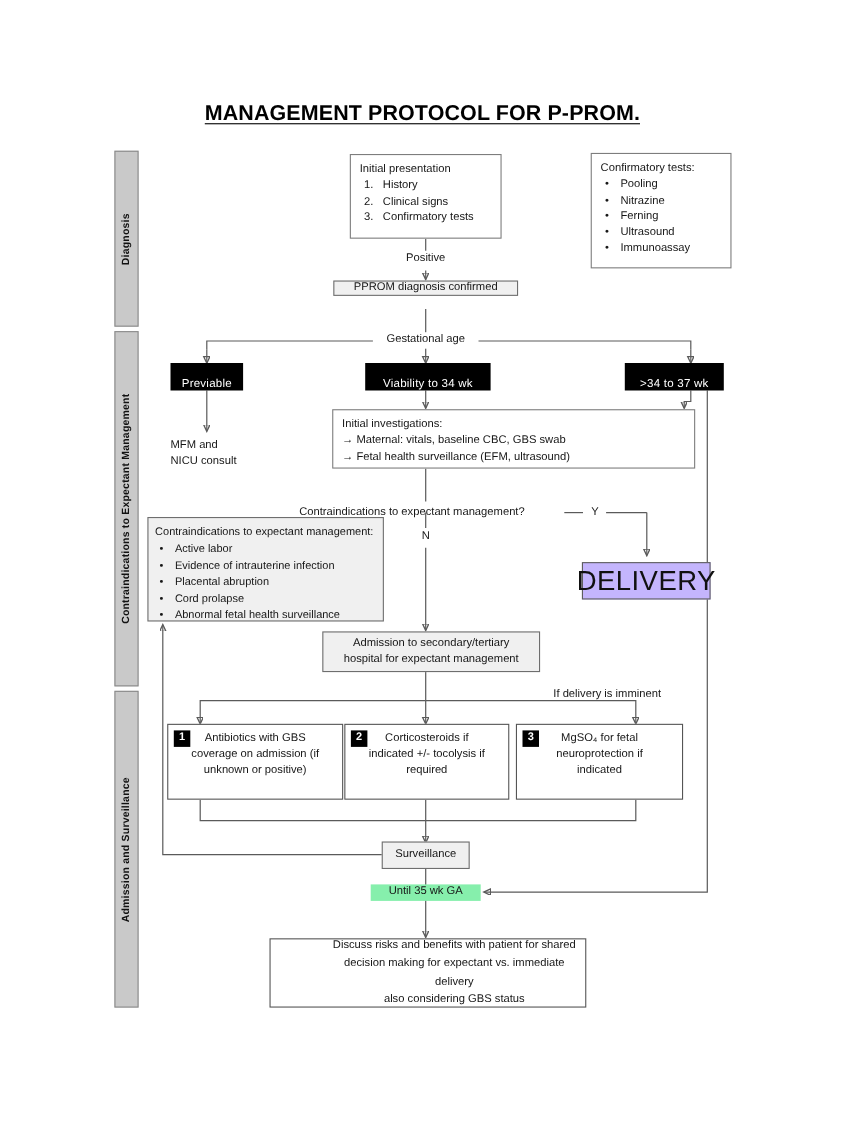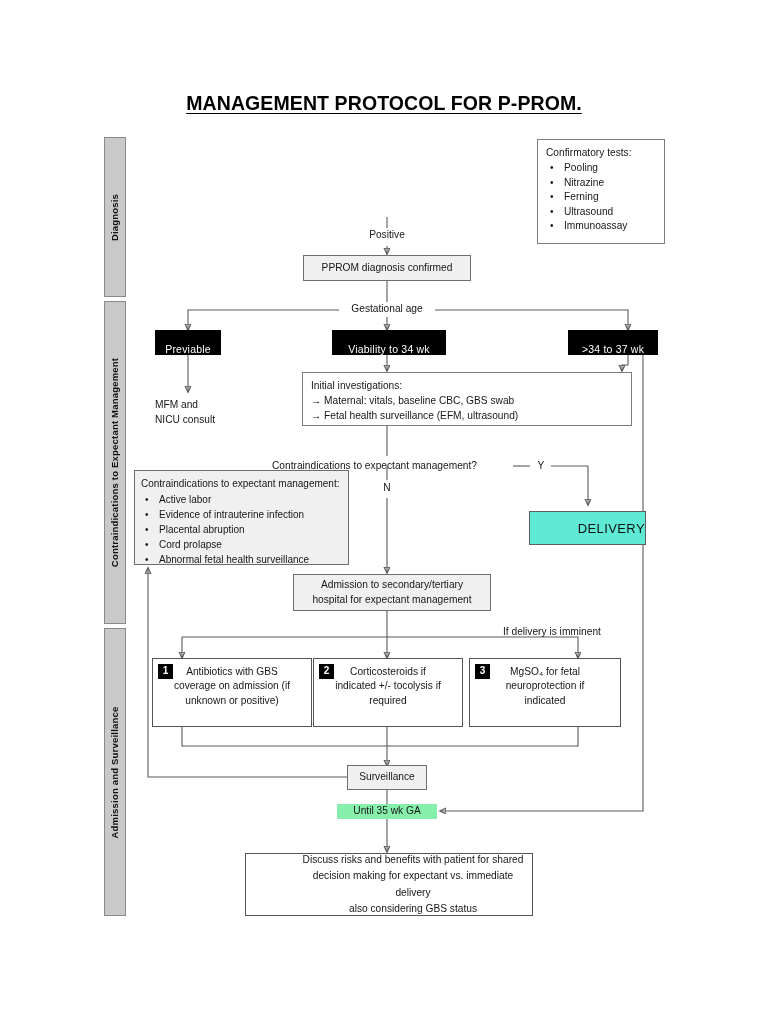--- a/index.html
+++ b/index.html
@@ -68,23 +68,23 @@
   
   .chip{
     position:absolute;left:5px;top:5px;
     width:15px;height:15px;background:#000;color:#fff;
     font-size:10px;display:flex;align-items:center;justify-content:center;
     font-weight:bold;
   }
 
   .delivery{
     position:absolute;box-sizing:border-box;
-    background:#5eead4;border:1px solid #5e5e5e;
-    display:flex;align-items:center;justify-content:flex-end;
-    font-size:13px;letter-spacing:.4px;color:#111;
+    background:#c4b5fd;border:1px solid #5e5e5e;
+    display:flex;align-items:center;justify-content:center;
+    font-size:25px;letter-spacing:.4px;color:#111;
   }
 
   svg#wires{position:absolute;left:0;top:0;width:768px;height:1024px;pointer-events:none;}
   svg#wires line,svg#wires path,svg#wires polyline{stroke:#5a5a5a;stroke-width:1.1;fill:none;}
 </style>
 </head>
 <body>
 
 <div id="page">
 
@@ -144,20 +144,37 @@
 
     <polyline points="348,777 148,777 148,568" marker-end="url(#ah)"></polyline>
 
     <line x1="387" y1="790" x2="387" y2="805"></line>
 
     <polyline points="643,355 643,811 440,811" marker-end="url(#ah)"></polyline>
 
     <line x1="387" y1="818" x2="387" y2="852" marker-end="url(#ah)"></line>
   </svg>
 
+  <div class="box" style="left:318px;top:140px;width:138px;height:77px;">
+    <div class="pad">
+      <span class="listhead">Initial presentation</span>
+      <div class="olrow">
+        <span class="n">1.</span>
+        <span>History</span>
+      </div>
+      <div class="olrow">
+        <span class="n">2.</span>
+        <span>Clinical signs</span>
+      </div>
+      <div class="olrow">
+        <span class="n">3.</span>
+        <span>Confirmatory tests</span>
+      </div>
+    </div>
+  </div>
 
   <div class="box" style="left:537px;top:139px;width:128px;height:105px;">
     <div class="pad">
       <span class="listhead">Confirmatory tests:</span>
       <div class="ulrow">
         <span class="b">•</span>
         <span>Pooling</span>
       </div>
       <div class="ulrow">
         <span class="b">•</span>
@@ -173,21 +190,21 @@
       </div>
       <div class="ulrow">
         <span class="b">•</span>
         <span>Immunoassay</span>
       </div>
     </div>
   </div>
 
   <div class="lbl c" style="left:347px;top:228px;width:80px;">Positive</div>
 
-  <div class="box shaded center" style="left:303px;top:255px;width:168px;height:26px;">
+  <div class="box shaded center" style="left:303px;top:255px;width:168px;height:14px;">
     <span>PPROM diagnosis confirmed</span>
   </div>
 
   <div class="lbl c" style="left:339px;top:302px;width:96px;background:#fff;">
     <span>Gestational age</span>
   </div>
 
   <div class="blackbox" style="left:155px;top:330px;width:66px;height:25px;">
     <span>Previable</span>
   </div>

